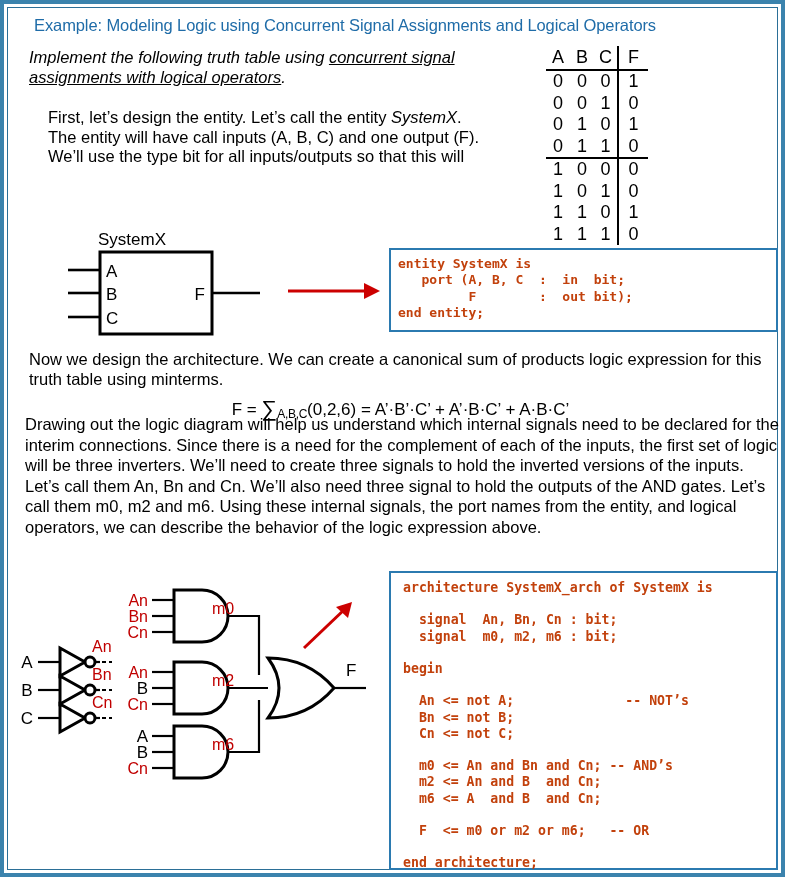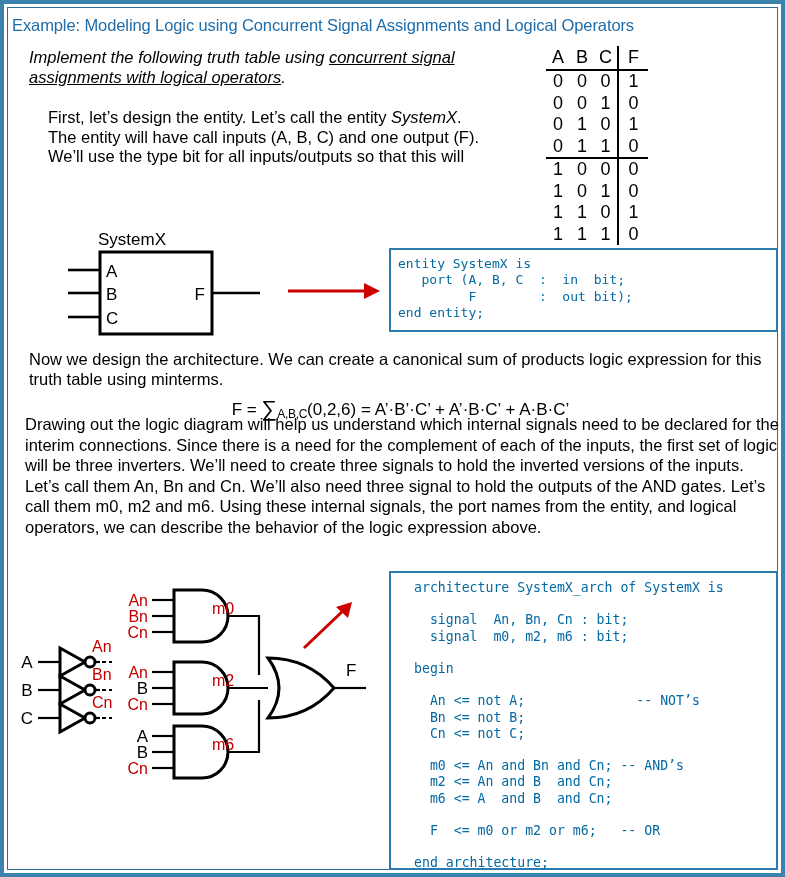--- a/index.html
+++ b/index.html
@@ -23,21 +23,21 @@
     position: absolute;
     left: 3px; top: 3px;
     width: 771px; height: 863px;
     background: #ffffff;
     border: 1px solid #2b6f97;
   }
 
   
   #title {
     position: absolute;
-    left: 4px; top: 8px;
+    left: 26px; top: 8px;
     width: 740px;
     font-size: 16.5px;
     color: #1f6ca8;
     letter-spacing: -0.1px;
     white-space: nowrap;
   }
 
   
   .para {
     position: absolute;
@@ -85,35 +85,35 @@
   #truth-table .hdr td, #truth-table .hdr th { border-bottom: 2px solid #000; }
   #truth-table .sep td { border-top: 2px solid #000; }
   #truth-table .vbar { border-left: 2px solid #000; width: 30px; }
 
   
   .codebox {
     position: absolute;
     background: #ffffff;
     border: 2px solid #2b7ab0;
     font-family: "DejaVu Sans Mono", "Liberation Mono", monospace;
-    font-weight: normal;
-    color: #0369a1;
+    font-weight: bold;
+    color: #c2410c;
     white-space: pre;
     font-size: 13px;
     line-height: 16.3px;
   }
   #entity-box {
     left: 381px; top: 240px;
     width: 389px; height: 84px;
     padding: 6px 0 0 7px;
   }
   #arch-box {
     left: 381px; top: 563px;
     width: 389px; height: 299px;
-    padding: 7px 0 0 23px;
+    padding: 7px 0 0 12px;
     font-size: 13.2px;
     line-height: 16.2px;
   }
 
   
   .svgwrap { position: absolute; }
   #entity-diagram { left: 52px; top: 222px; }
   #logic-diagram  { left: 8px;  top: 578px; }
 
   .dgm-text { font-family: "Liberation Sans", sans-serif; font-size: 17px; fill: #000; }

